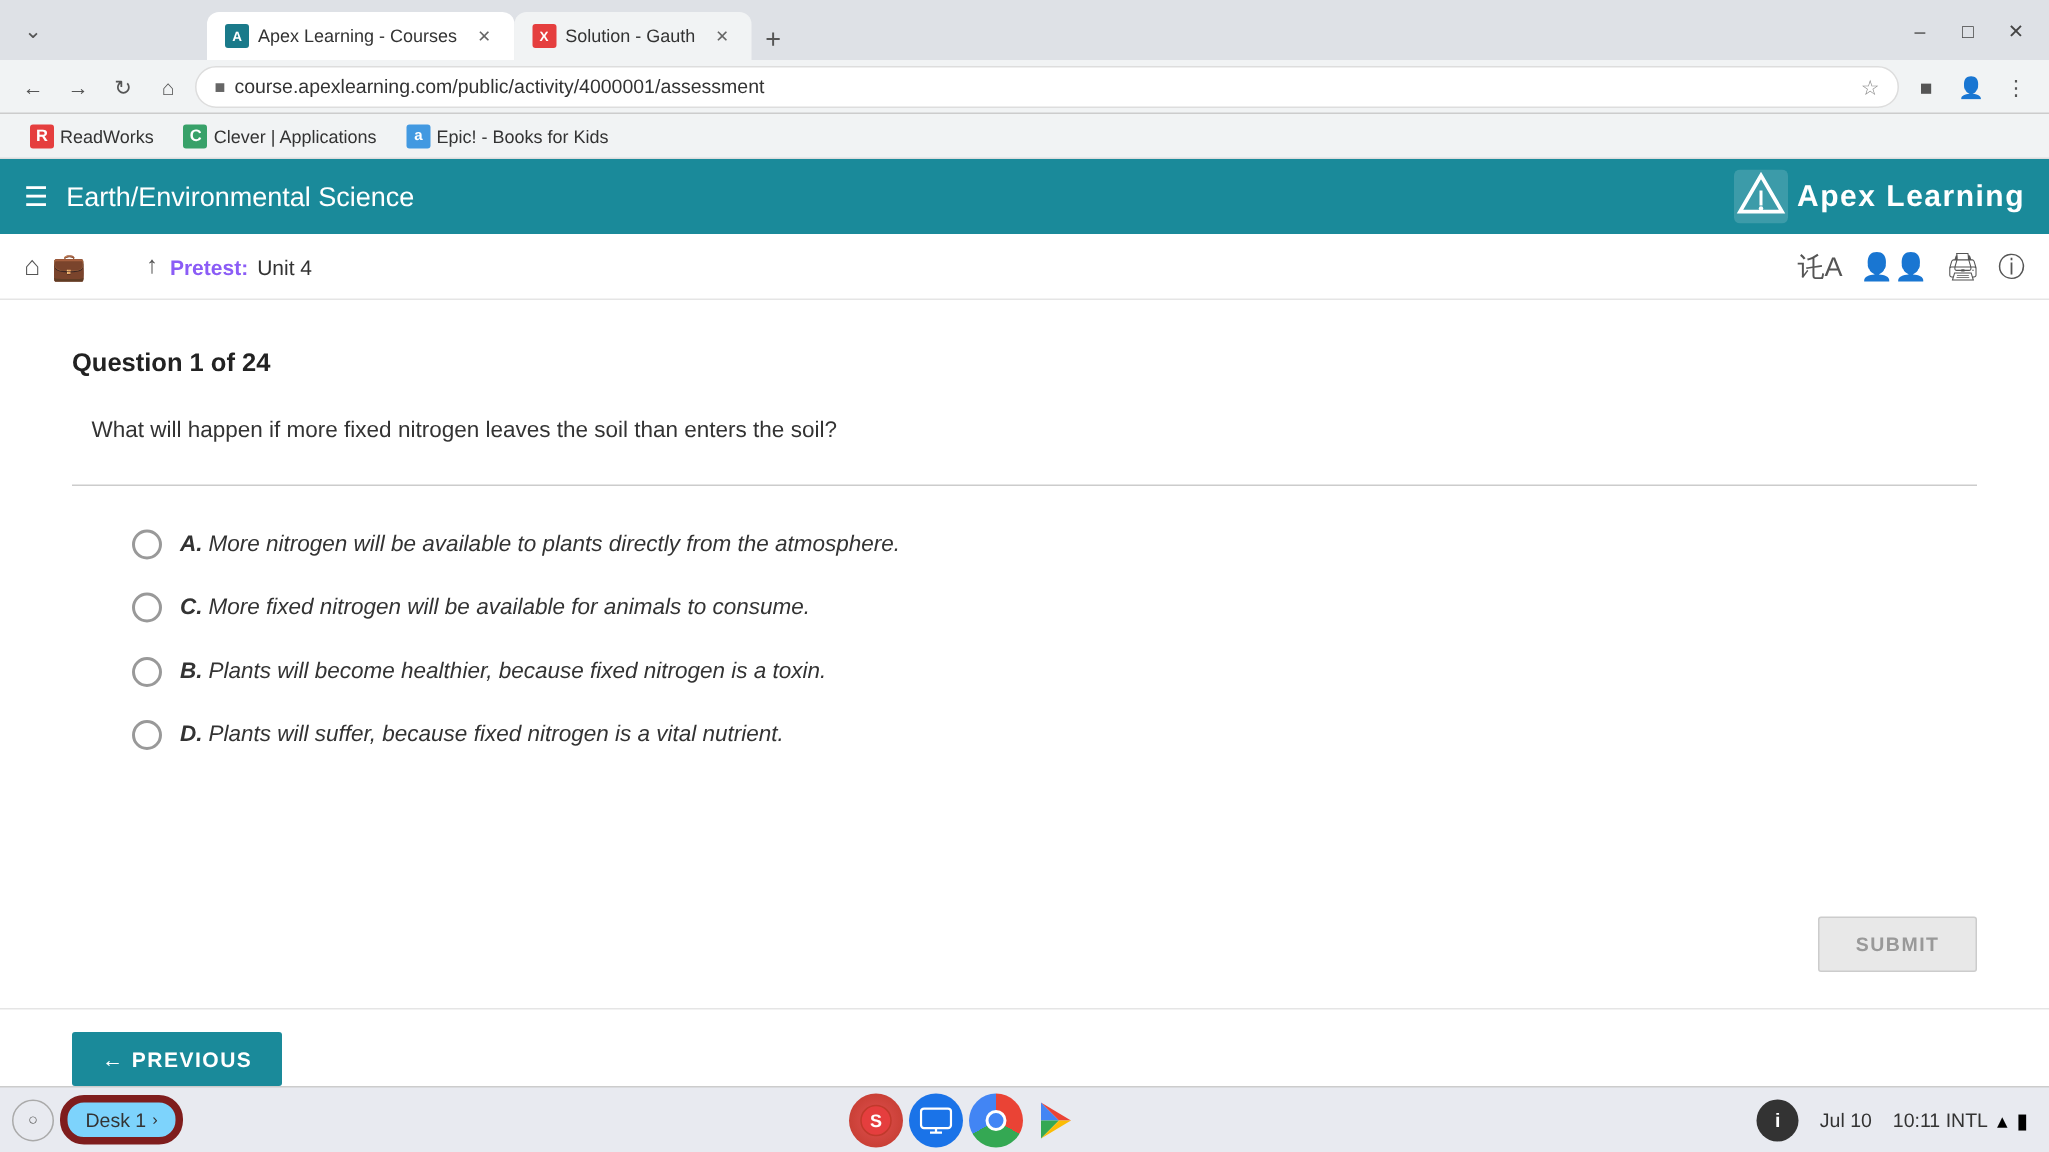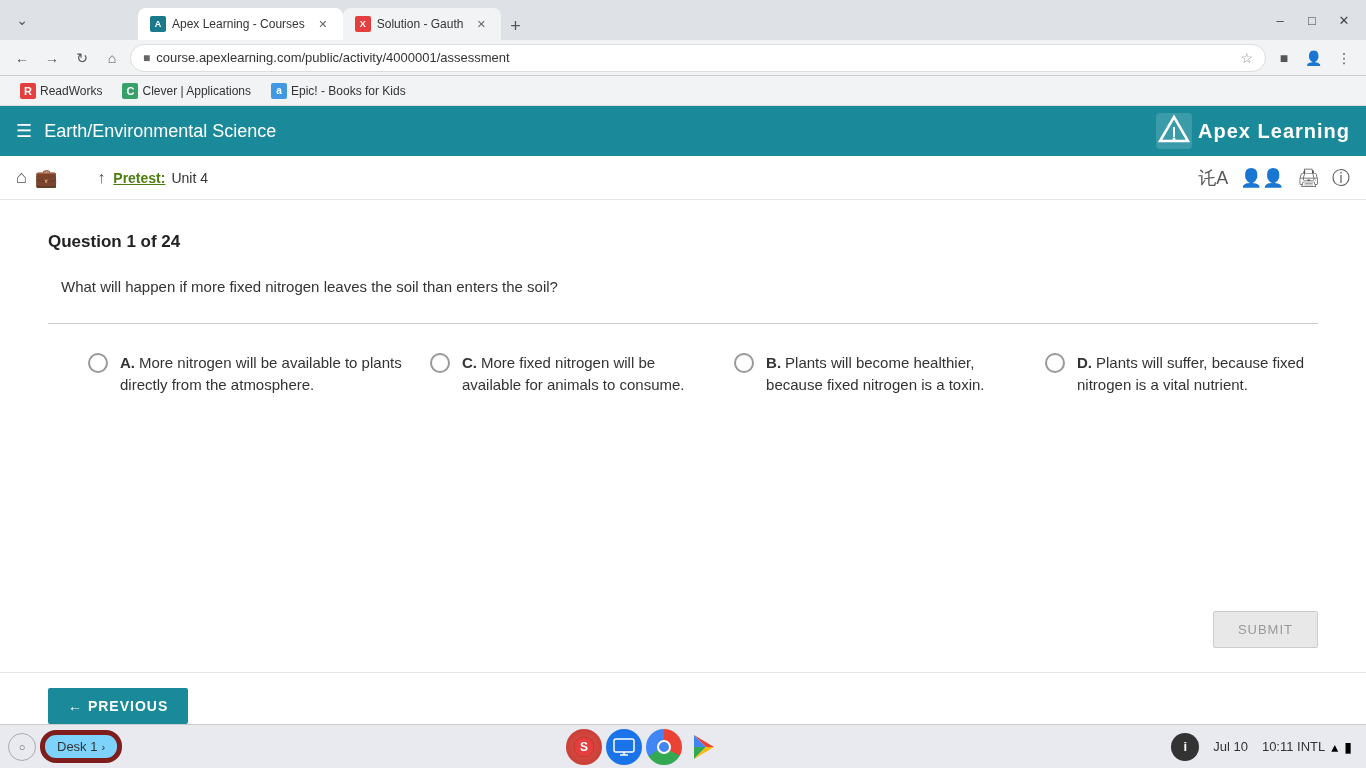--- a/index.html
+++ b/index.html
@@ -51,42 +51,42 @@
     .course-title { color: white; font-size: 18px; font-weight: 500; flex: 1; }
     .apex-logo { display: flex; align-items: center; gap: 6px; color: white; }
     .apex-logo-icon { width: 36px; height: 36px; }
     .apex-logo-text { font-size: 20px; font-weight: 600; letter-spacing: 1px; }
 
     
     .toolbar { height: 44px; display: flex; align-items: center; padding: 0 16px; gap: 8px; border-bottom: 1px solid #e5e5e5; background: #fff; }
     .toolbar-home { font-size: 18px; color: #555; cursor: pointer; }
     .toolbar-portfolio { font-size: 18px; color: #555; cursor: pointer; }
     .toolbar-pretest { display: flex; align-items: center; gap: 6px; font-size: 14px; }
-    .toolbar-pretest-label { font-weight: 600; color: #4d7c0f; text-decoration: underline; }
+    .toolbar-pretest-label { font-weight: 600; color: #8b5cf6; }
     .toolbar-pretest-unit { color: #333; }
     .toolbar-actions { display: flex; align-items: center; gap: 12px; margin-left: auto; }
     .toolbar-action-btn { font-size: 18px; color: #555; cursor: pointer; }
     .toolbar-up-arrow { font-size: 16px; color: #555; }
 
     
     .content { flex: 1; overflow-y: auto; padding: 32px 48px; }
     .question-counter { font-size: 17px; font-weight: 700; color: #222; margin-bottom: 24px; }
     .question-text { font-size: 15px; color: #333; margin-bottom: 24px; line-height: 1.5; margin-left: 13px; }
     .divider { border: none; border-top: 1px solid #ccc; margin-bottom: 28px; }
 
     
-    .options { display: flex; flex-direction: row; gap: 20px; padding-left: 40px; }
+    .options { display: flex; flex-direction: column; gap: 20px; padding-left: 40px; font-style: italic; }
     .option { display: flex; align-items: flex-start; gap: 12px; cursor: pointer; }
     .option-radio { width: 20px; height: 20px; border-radius: 50%; border: 2px solid #999; background: #fff; flex-shrink: 0; margin-top: 1px; cursor: pointer; }
     .option-label { font-size: 15px; color: #333; line-height: 1.5; }
     .option-letter { font-weight: 700; margin-right: 4px; }
 
     
     .submit-area { display: flex; justify-content: flex-end; padding: 24px 48px; }
-    .submit-btn { background: #e8e8e8; color: #999; border: 1px solid #ccc; padding: 10px 24px; font-size: 13px; font-weight: 400; letter-spacing: 1px; cursor: pointer; border-radius: 2px; }
+    .submit-btn { background: #e8e8e8; color: #999; border: 1px solid #ccc; padding: 10px 24px; font-size: 13px; font-weight: 700; letter-spacing: 1px; cursor: pointer; border-radius: 2px; }
 
     
     .footer-nav { background: white; border-top: 1px solid #e5e5e5; height: 52px; display: flex; align-items: flex-end; padding: 0 48px; }
     .prev-btn { background: #1a8a9a; color: white; border: none; padding: 10px 20px; font-size: 14px; font-weight: 600; letter-spacing: 1px; cursor: pointer; border-radius: 2px; display: flex; align-items: center; gap: 6px; }
 
     
     .taskbar { background: #e8eaf0; height: 44px; display: flex; align-items: center; padding: 0 8px; gap: 4px; border-top: 1px solid #ccc; }
     .taskbar-circle { width: 28px; height: 28px; border-radius: 50%; border: 1px solid #aaa; display: flex; align-items: center; justify-content: center; font-size: 11px; color: #666; }
     .desk-switcher { background: #7dd3fc; border-radius: 16px; padding: 4px 12px; display: flex; align-items: center; gap: 4px; font-size: 13px; color: #333; border: 5px solid #7f1d1d; cursor: pointer; }
     .desk-arrow { font-size: 11px; }

